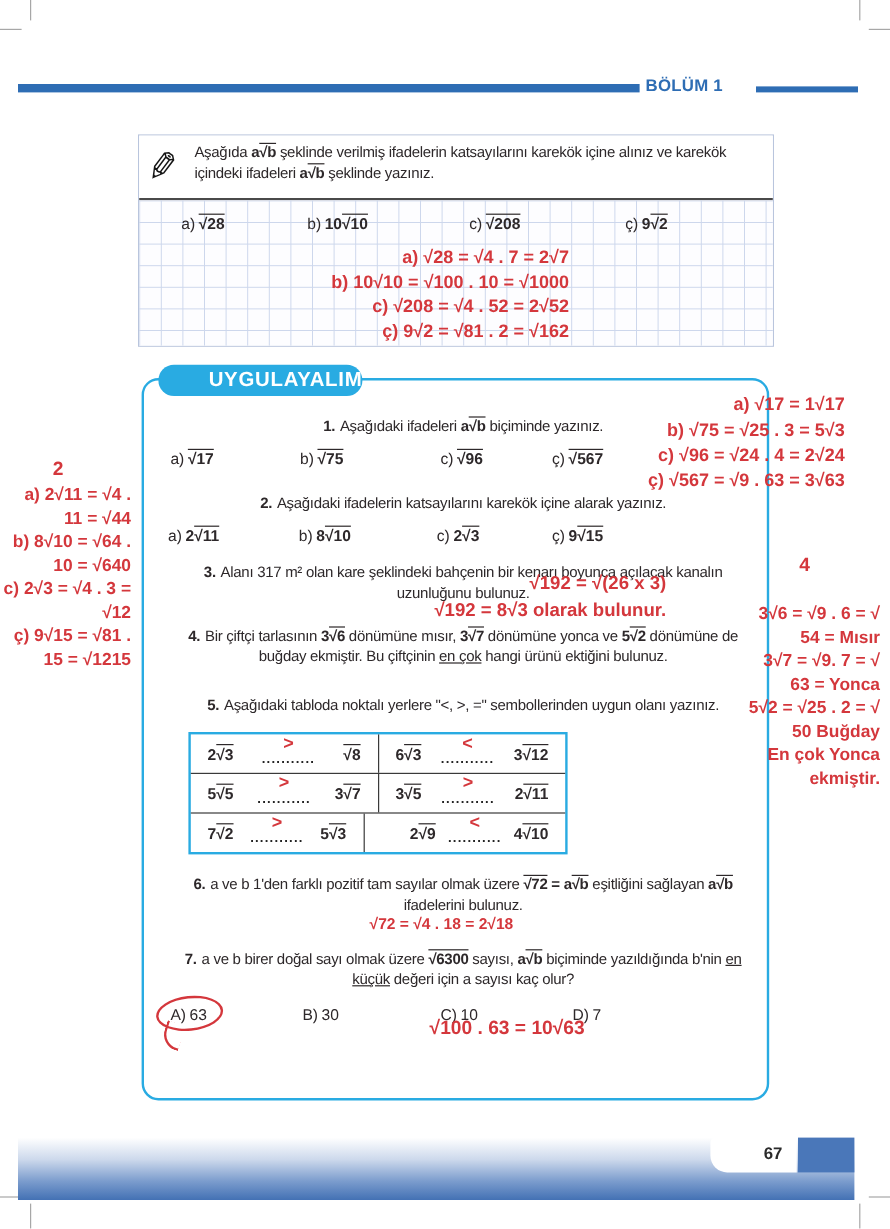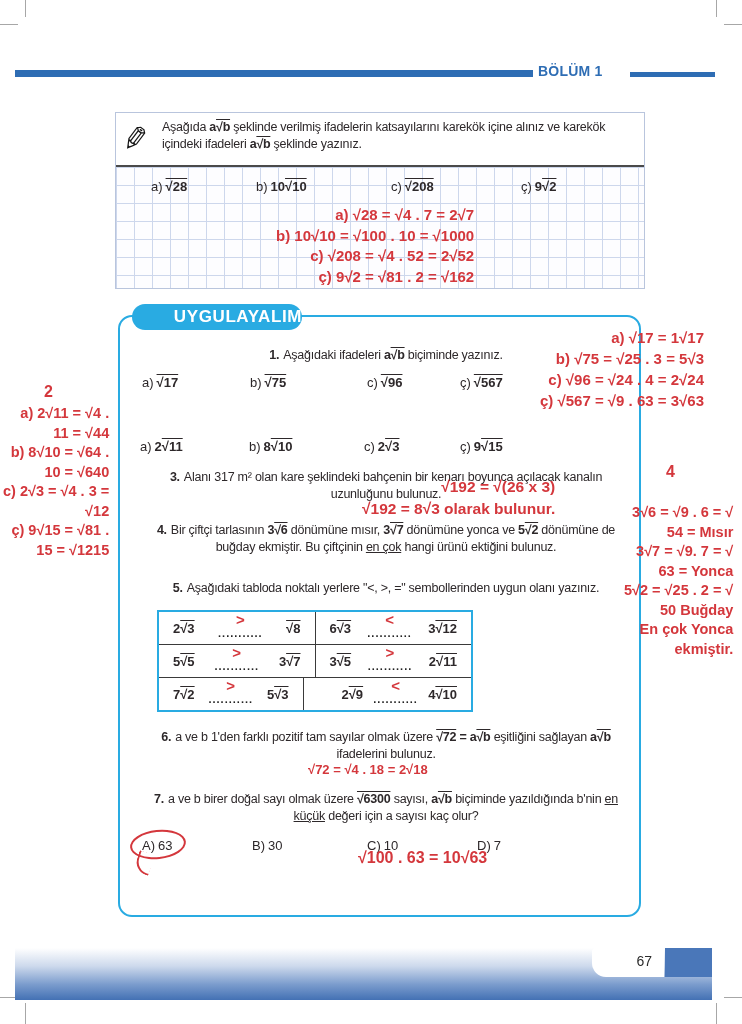--- a/index.html
+++ b/index.html
@@ -78,21 +78,21 @@
            border:2.5px solid #d4373c;border-radius:50%;transform:rotate(-6deg);z-index:7;}
   .circleA-tail{position:absolute;left:136px;top:852px;width:14px;height:20px;
            border-left:2.5px solid #d4373c;border-bottom:2.5px solid #d4373c;
            border-bottom-left-radius:14px;transform:rotate(18deg);z-index:7;}
 
   
   .fbar{position:absolute;left:15px;top:948px;width:697px;height:52px;
         background:linear-gradient(180deg,#ffffff 0%,#cdd9ec 35%,#7b9ccd 70%,#4371b4 100%);}
   .ftab{position:absolute;left:577px;top:0;width:72px;height:29px;background:#ffffff;
         border-radius:4px 0 0 14px;text-align:right;}
-  .ftab span{display:inline-block;margin:5px 12px 0 0;font-size:14px;font-weight:normal;color:#2b2b2b;text-align:right;}
+  .ftab span{display:inline-block;margin:5px 12px 0 0;font-size:14px;font-weight:bold;color:#2b2b2b;text-align:right;}
   .fsq{position:absolute;left:650px;top:0;width:47px;height:29px;background:#4a77b9;}
 </style>
 </head>
 <body>
 
 <div class="page">
 
   <div class="crop v" style="left:25px;top:0;height:17px"></div>
   <div class="crop h" style="left:0;top:24px;width:18px"></div>
   <div class="crop v" style="left:716px;top:0;height:17px"></div>
@@ -133,20 +133,23 @@
     <div class="q" style="top:30px">
       <p class="qtext"><b class="qn">1.</b><span>Aşağıdaki ifadeleri </span><b class="m">a</b><b class="m ov">√b</b><span> biçiminde yazınız.</span></p>
     </div>
     <div class="optrow2" style="top:58px">
       <span class="opt" style="left:22px"><span class="olabel">a)</span><b class="m ov">√17</b></span>
       <span class="opt" style="left:130px"><span class="olabel">b)</span><b class="m ov">√75</b></span>
       <span class="opt" style="left:247px"><span class="olabel">c)</span><b class="m ov">√96</b></span>
       <span class="opt" style="left:340px"><span class="olabel">ç)</span><b class="m ov">√567</b></span>
     </div>
 
+    <div class="q" style="top:94px">
+      <p class="qtext"><b class="qn">2.</b><span>Aşağıdaki ifadelerin katsayılarını karekök içine alarak yazınız.</span></p>
+    </div>
     <div class="optrow2" style="top:122px">
       <span class="opt" style="left:20px"><span class="olabel">a)</span><b class="m">2</b><b class="m ov">√11</b></span>
       <span class="opt" style="left:129px"><span class="olabel">b)</span><b class="m">8</b><b class="m ov">√10</b></span>
       <span class="opt" style="left:244px"><span class="olabel">c)</span><b class="m">2</b><b class="m ov">√3</b></span>
       <span class="opt" style="left:340px"><span class="olabel">ç)</span><b class="m">9</b><b class="m ov">√15</b></span>
     </div>
 
     <div class="q" style="top:152px">
       <p class="qtext"><b class="qn">3.</b><span>Alanı 317 m² olan kare şeklindeki bahçenin bir kenarı boyunca açılacak kanalın uzunluğunu bulunuz.</span></p>
     </div>

